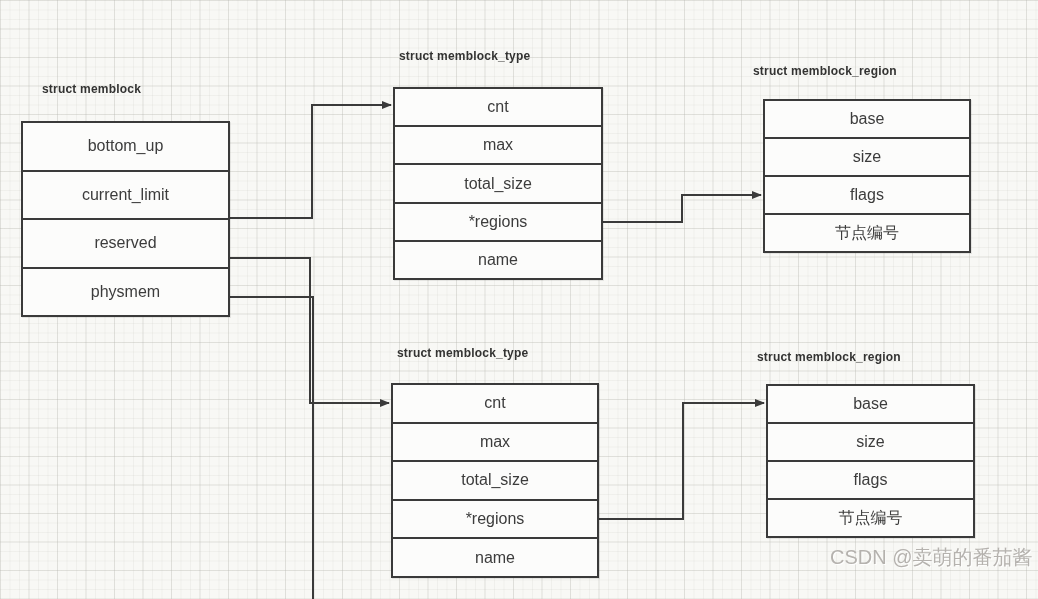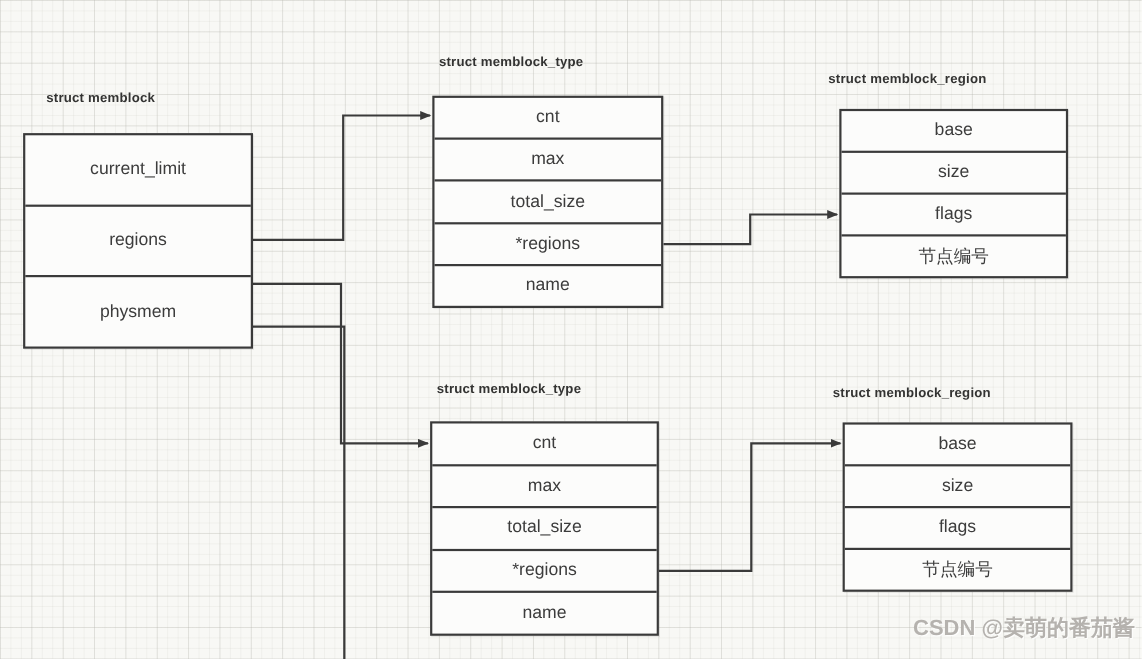--- a/index.html
+++ b/index.html
@@ -50,26 +50,25 @@
     width: 1038px; height: 599px;
   }
   svg.connectors polyline {
     fill: none;
     stroke: #3a3a3a;
     stroke-width: 2;
   }
   .watermark {
     position: absolute;
     left: 830px;
-    top: 557px;
+    top: 544px;
     font-size: 20px;
     color: #b5b2ae;
     white-space: nowrap;
     text-shadow: 1px 1px 0 rgba(255,255,255,0.9);
-    font-weight: bold;
   }
 </style>
 </head>
 <body>
 
 <div class="stage">
 
   <svg class="connectors">
     <defs>
       <marker id="arrow" markerUnits="userSpaceOnUse" markerWidth="12" markerHeight="10" refX="9" refY="4" orient="auto">
@@ -78,22 +77,23 @@
     </defs>
     <polyline points="230,218 312,218 312,105 391,105" marker-end="url(#arrow)"></polyline>
     <polyline points="603,222 682,222 682,195 761,195" marker-end="url(#arrow)"></polyline>
     <polyline points="230,258 310,258 310,403 389,403" marker-end="url(#arrow)"></polyline>
     <polyline points="230,297 313,297 313,599"></polyline>
     <polyline points="599,519 683,519 683,403 764,403" marker-end="url(#arrow)"></polyline>
   </svg>
 
   <div class="struct-title" style="left:42px; top:82px">struct memblock</div>
   <div class="struct-box" style="left:21px; top:121px; width:209px; height:196px">
+    <div class="row">bottom_up</div>
     <div class="row">current_limit</div>
-    <div class="row">regions</div>
+    <div class="row">reserved</div>
     <div class="row">physmem</div>
   </div>
 
   <div class="struct-title" style="left:399px; top:49px">struct memblock_type</div>
   <div class="struct-box" style="left:393px; top:87px; width:210px; height:193px">
     <div class="row">cnt</div>
     <div class="row">max</div>
     <div class="row">total_size</div>
     <div class="row">*regions</div>
     <div class="row">name</div>

